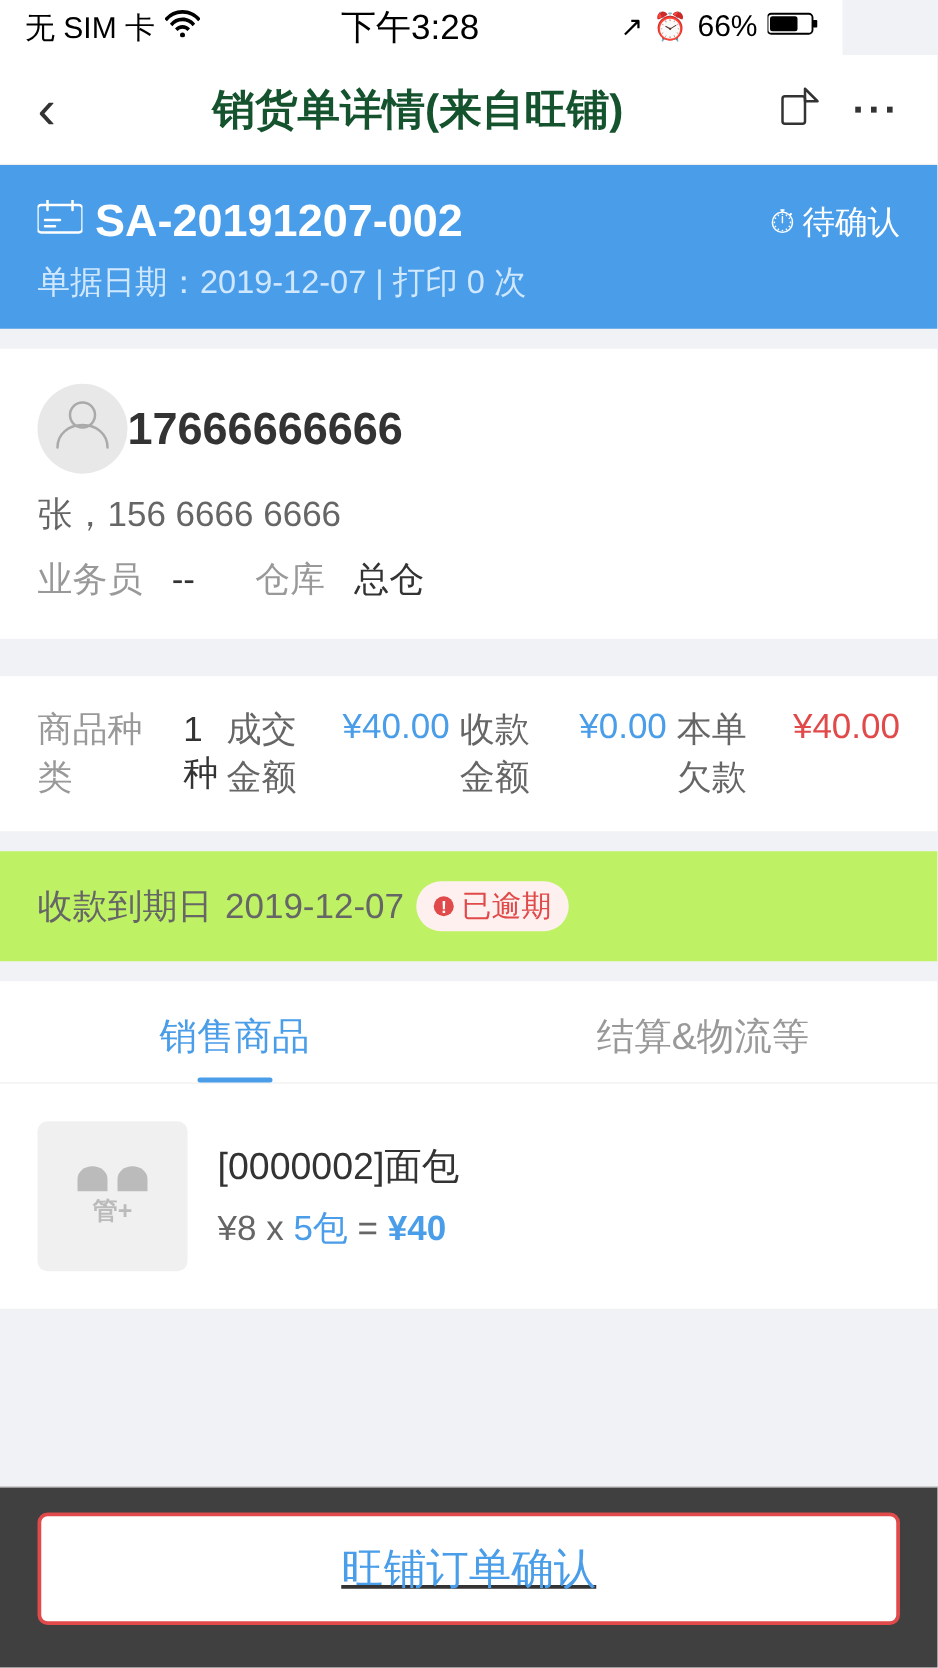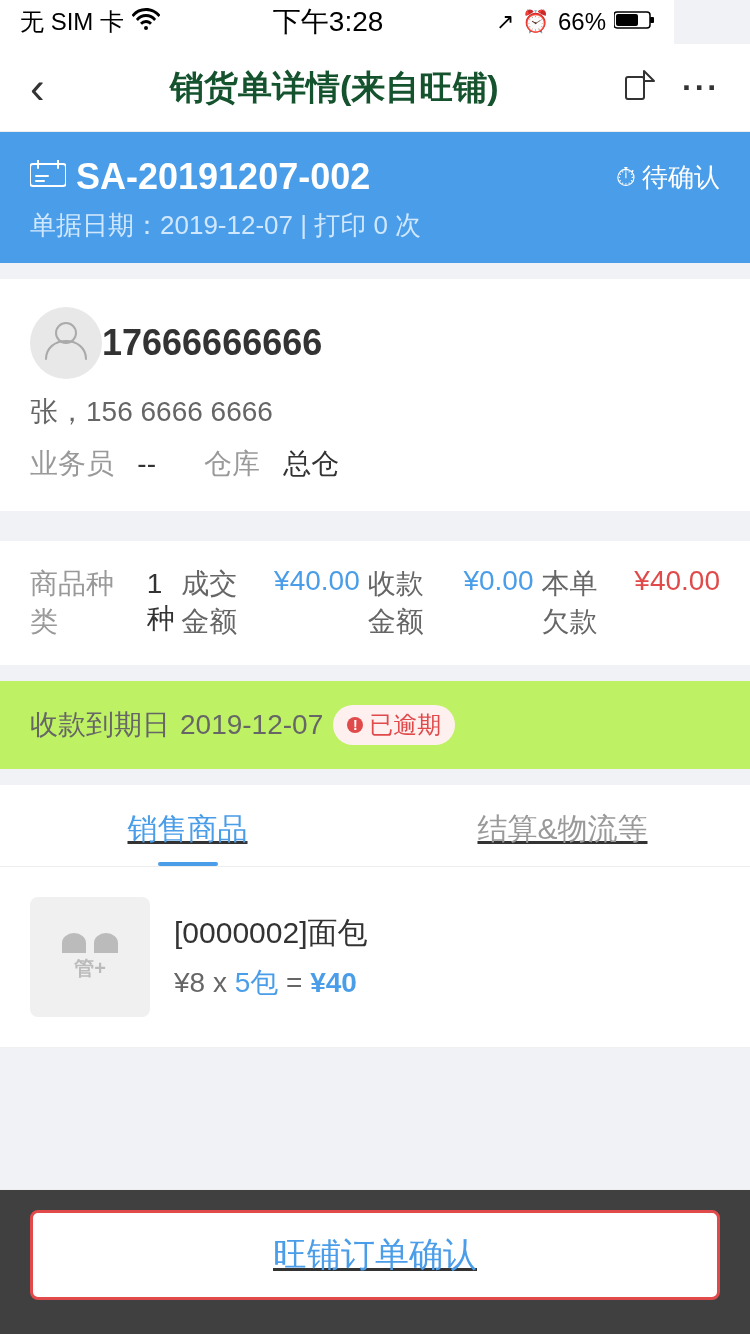--- a/index.html
+++ b/index.html
@@ -185,21 +185,20 @@
       font-size: 14px;
       font-weight: 700;
     }
 
     
     .tabs-bar {
       background: #fff;
       margin-top: 16px;
       display: flex;
       border-bottom: 1px solid #eee;
-      text-decoration: underline;
     }
     .tab-item {
       flex: 1;
       text-align: center;
       padding: 24px 0 16px;
       font-size: 30px;
       color: #999;
       position: relative;
       cursor: pointer;
     }

